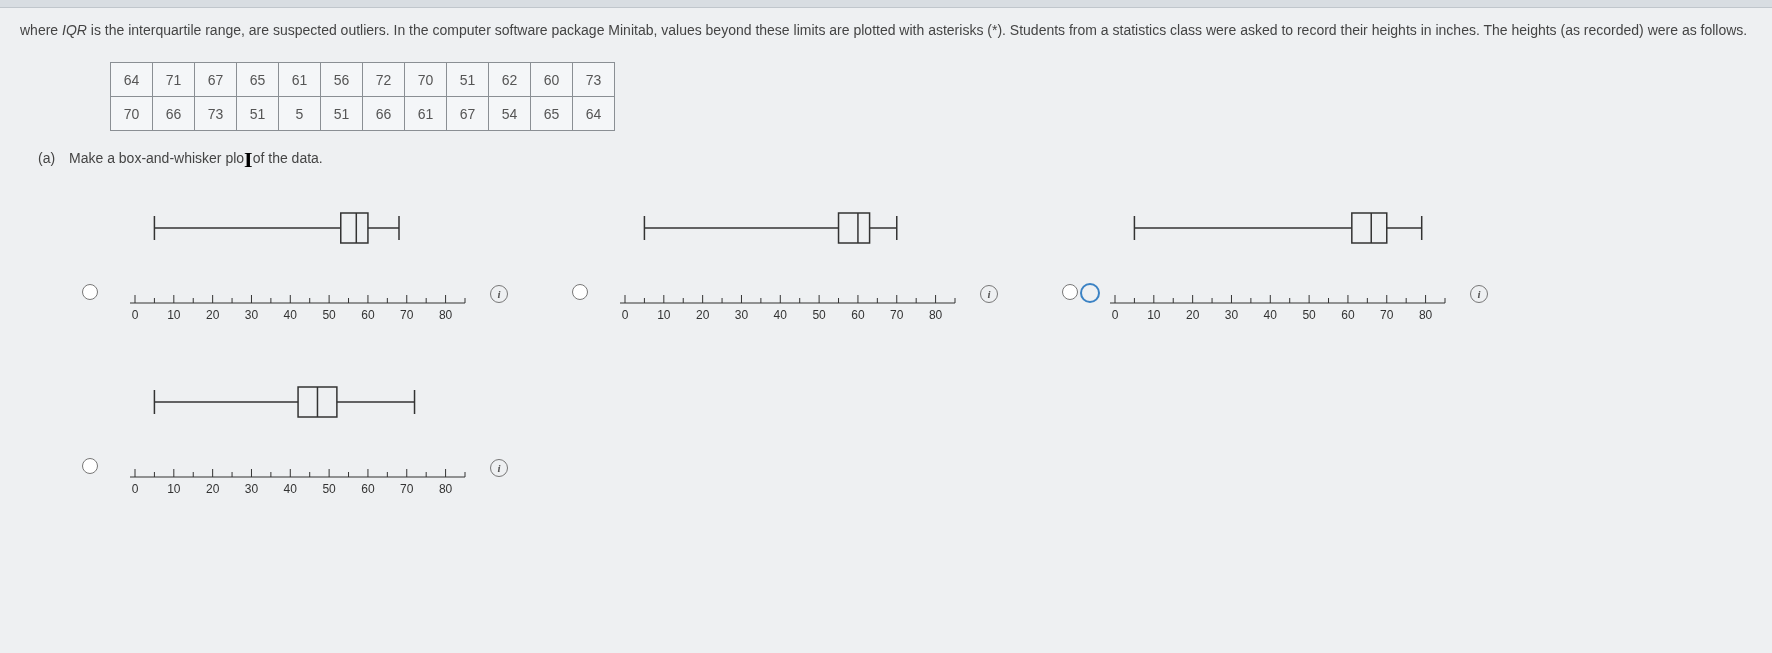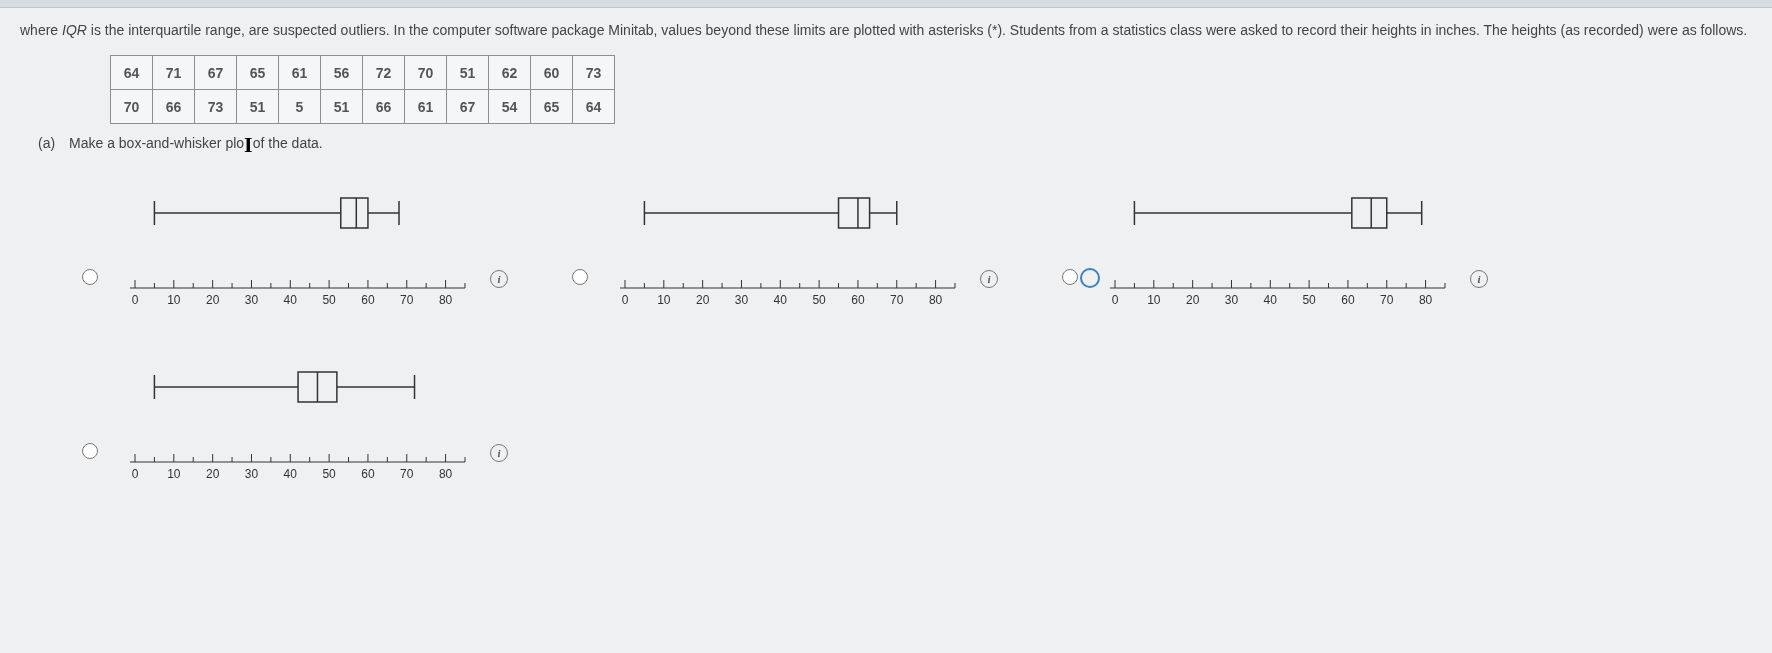--- a/index.html
+++ b/index.html
@@ -12,28 +12,27 @@
     width: 1772px;
   }
   .topbar {
     height: 8px;
     background: #d8dde2;
     margin: -10px -20px 12px -20px;
     border-bottom: 1px solid #c0c6cc;
   }
   .intro {
     line-height: 1.5;
-    margin-bottom: 14px;
+    margin-bottom: 21px;
     color: #444;
   }
   .intro em { font-style: italic; }
   .data-table {
     border-collapse: collapse;
-    margin: 0 0 8px 90px;
-    font-weight: bold;
+    margin: 0 0 16px 90px;
   }
   .data-table td {
     border: 1px solid #8a8f94;
     width: 42px;
     height: 34px;
     text-align: center;
     font-size: 14px;
     color: #555;
     background: #f4f6f8;
   }

